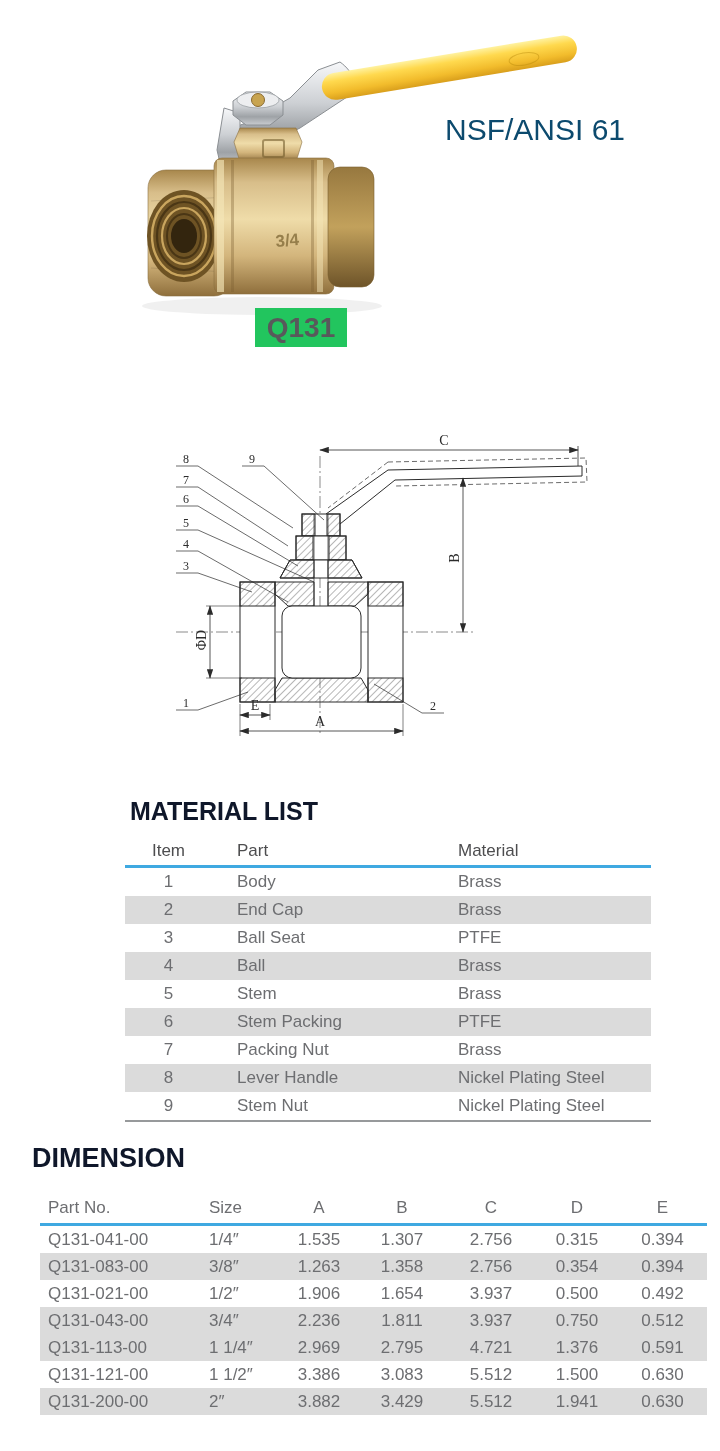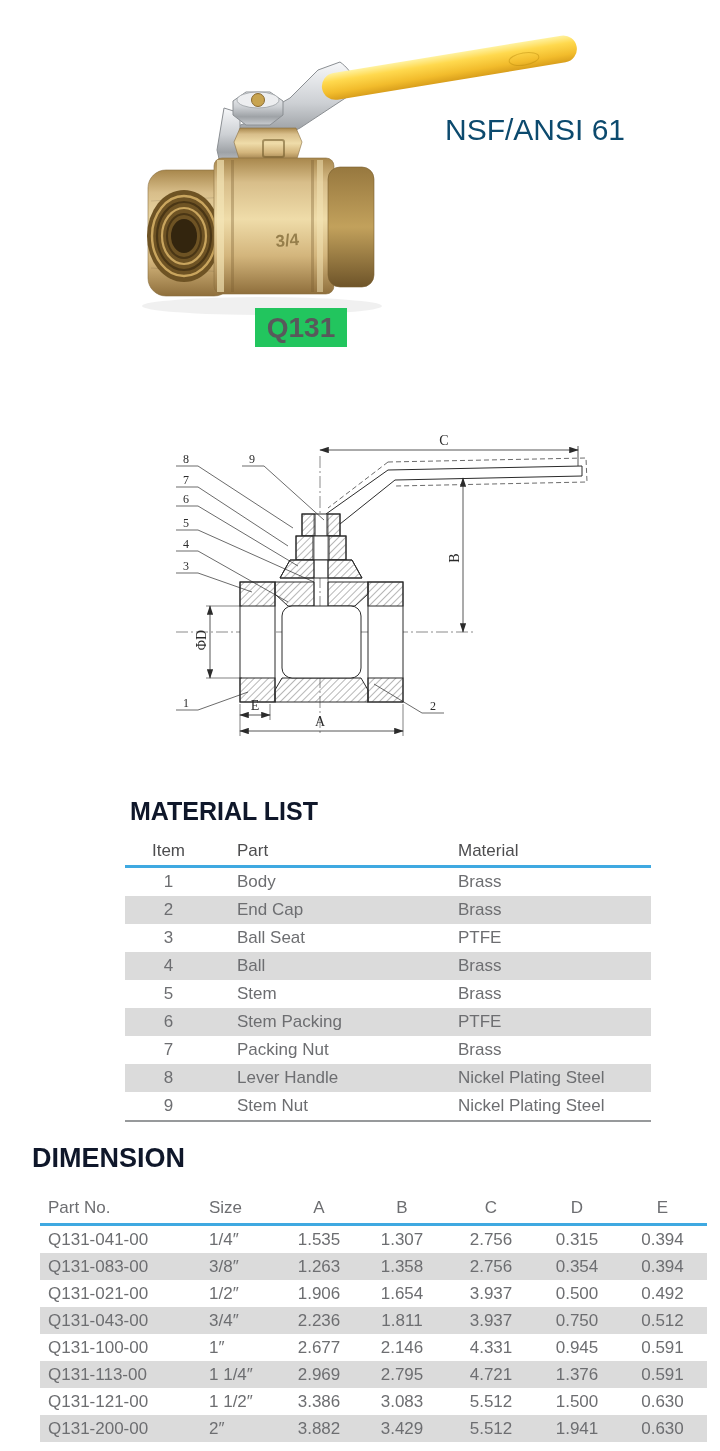--- a/index.html
+++ b/index.html
@@ -339,29 +339,20 @@
         </tr>
         <tr class="alt">
           <td>Q131-043-00</td>
           <td>3/4″</td>
           <td>2.236</td>
           <td>1.811</td>
           <td>3.937</td>
           <td>0.750</td>
           <td>0.512</td>
         </tr>
-        <tr>
-          <td>Q131-100-00</td>
-          <td>1″</td>
-          <td>2.677</td>
-          <td>2.146</td>
-          <td>4.331</td>
-          <td>0.945</td>
-          <td>0.591</td>
-        </tr>
         <tr class="alt">
           <td>Q131-113-00</td>
           <td>1 1/4″</td>
           <td>2.969</td>
           <td>2.795</td>
           <td>4.721</td>
           <td>1.376</td>
           <td>0.591</td>
         </tr>
         <tr>

